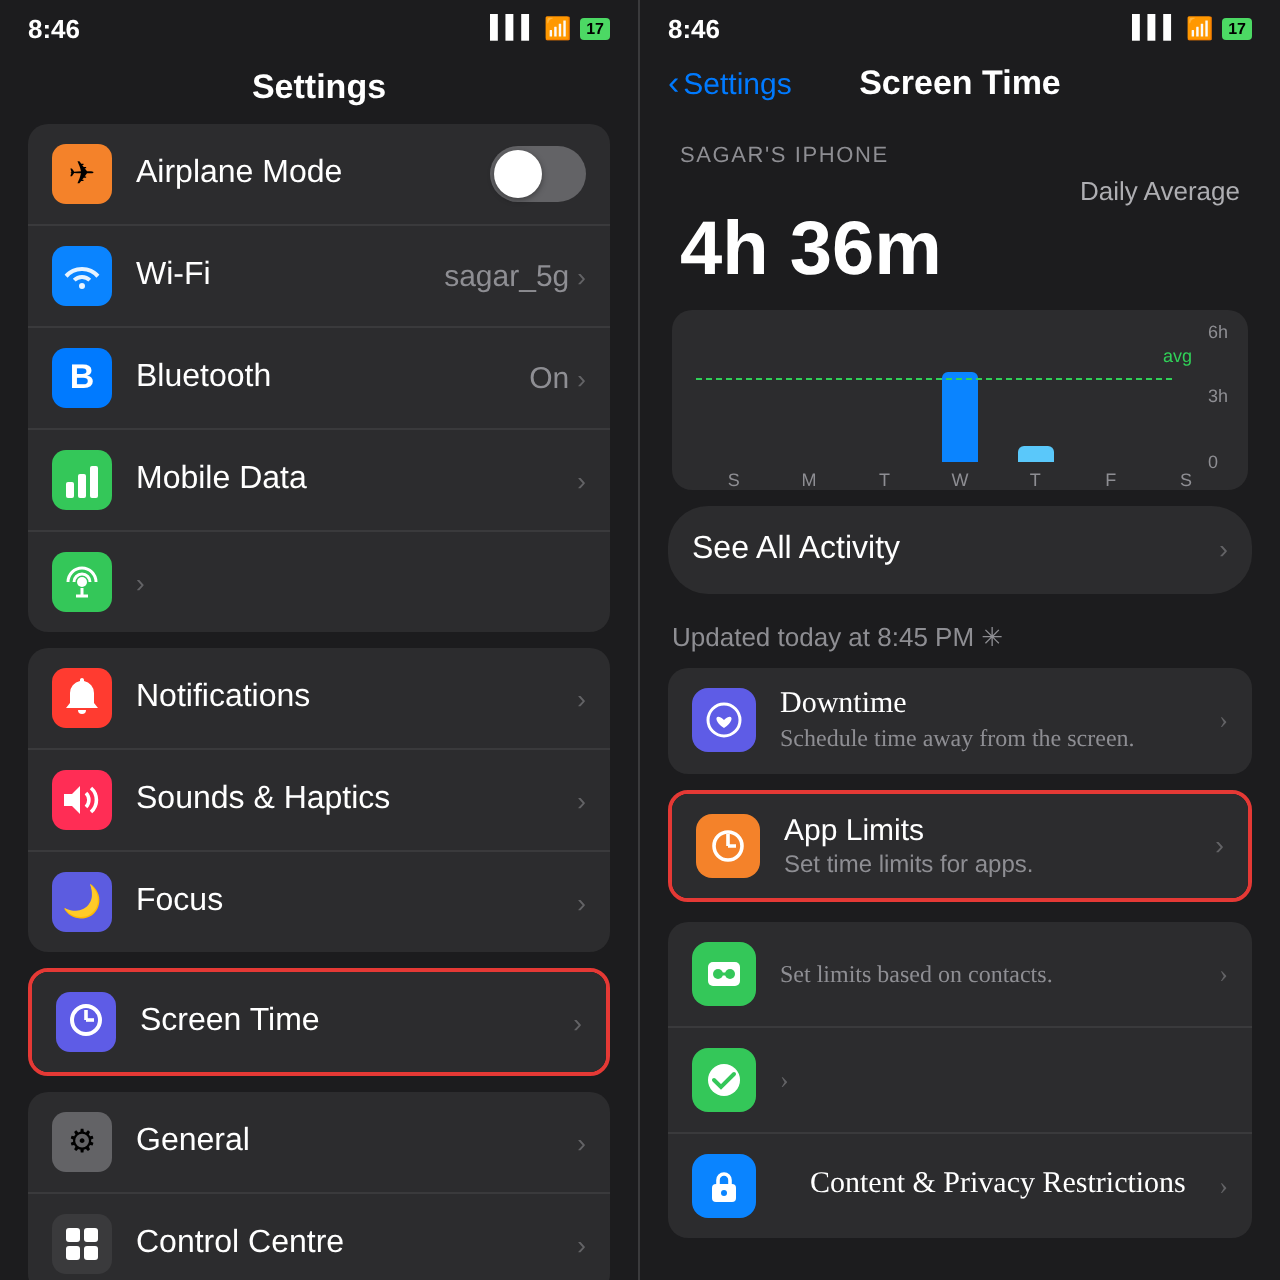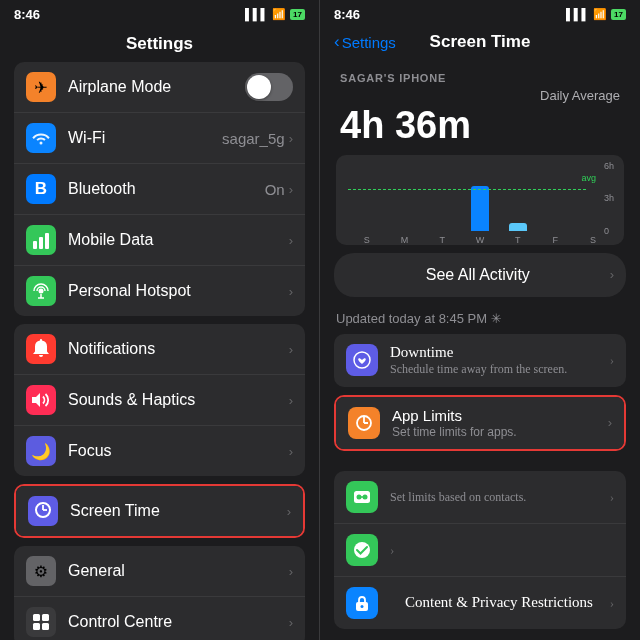--- a/index.html
+++ b/index.html
@@ -203,21 +203,21 @@
     .right-content {
       flex: 1;
       overflow-y: auto;
       overflow-x: hidden;
       padding: 0;
     }
     .right-content::-webkit-scrollbar { display: none; }
 
     .device-label {
       font-size: 11px;
-      font-weight: 700;
+      font-weight: 400;
       color: #8e8e93;
       letter-spacing: 0.8px;
       padding: 12px 20px 4px;
       text-transform: uppercase;
     }
 
     .daily-avg-label {
       font-size: 13px;
       color: #aeaeb2;
       padding: 0 20px 2px;
@@ -317,21 +317,21 @@
       background: #2c2c2e;
       border-radius: 10px;
       margin: 0 14px 8px;
       overflow: hidden;
       font-family: Liberation Serif, serif;
     }
 
     .highlighted-right-row {
       border: 2px solid #e53935;
       border-radius: 10px;
-      margin: 0 14px 20px;
+      margin: 0 14px 10px;
       overflow: hidden;
     }
 
     .right-row {
       display: flex;
       align-items: center;
       padding: 10px 12px;
       border-bottom: 0.5px solid #3a3a3c;
       min-height: 52px;
     }
@@ -419,21 +419,20 @@
       <div class="settings-row">
         <div class="row-icon icon-green">
           <svg width="18" height="18" viewBox="0 0 18 18" fill="white">
             <circle cx="9" cy="9" r="2.5"></circle>
             <path d="M5 9a4 4 0 018 0" stroke="white" stroke-width="1.5" fill="none"></path>
             <path d="M2 9a7 7 0 0114 0" stroke="white" stroke-width="1.5" fill="none"></path>
             <line x1="9" y1="12" x2="9" y2="16" stroke="white" stroke-width="1.5"></line>
             <line x1="6" y1="16" x2="12" y2="16" stroke="white" stroke-width="1.5"></line>
           </svg>
         </div>
-        <span class="row-label">Personal Hotspot</span>
         <span class="chevron">›</span>
       </div>
     </div>
 
     <div class="settings-group">
       <div class="settings-row">
         <div class="row-icon icon-red">
           <svg width="18" height="20" viewBox="0 0 18 20" fill="white">
             <path d="M9 0C8.45 0 8 .45 8 1v.5A6 6 0 003 7.5v5L1 15h16l-2-2.5v-5A6 6 0 0010 1.5V1c0-.55-.45-1-1-1z"></path>
             <path d="M7 16a2 2 0 004 0H7z"></path>
@@ -557,21 +556,21 @@
         <span class="chart-x-label">S</span>
       </div>
       <div class="chart-labels-y">
         <span class="chart-y-label">6h</span>
         <span class="chart-y-label">3h</span>
         <span class="chart-y-label">0</span>
       </div>
       <span class="avg-label-right">avg</span>
     </div>
 
-    <div style="background:#2c2c2e;border-radius:20px;margin:8px 14px;text-align:center;">
+    <div style="background:#2c2c2e;border-radius:20px;margin:8px 14px;">
       <div class="settings-row">
         <span class="row-label">See All Activity</span>
         <span class="chevron">›</span>
       </div>
     </div>
 
     <div class="updated-label">
       <span>Updated today at 8:45 PM</span>
       <span> ✳</span>
     </div>

